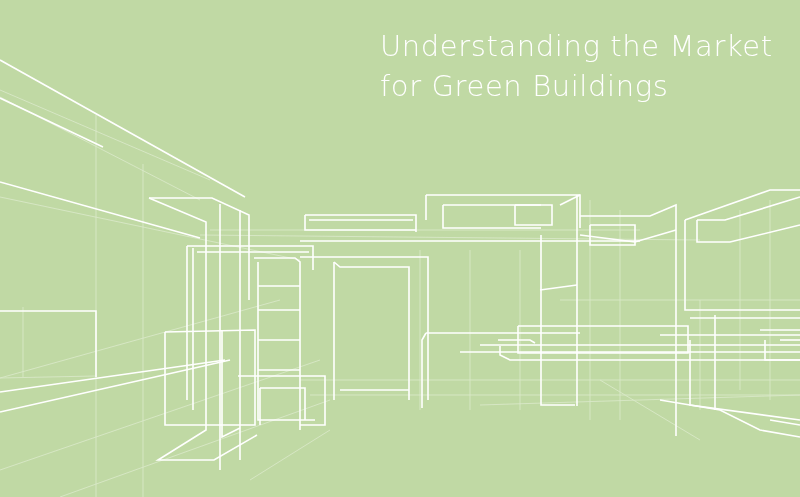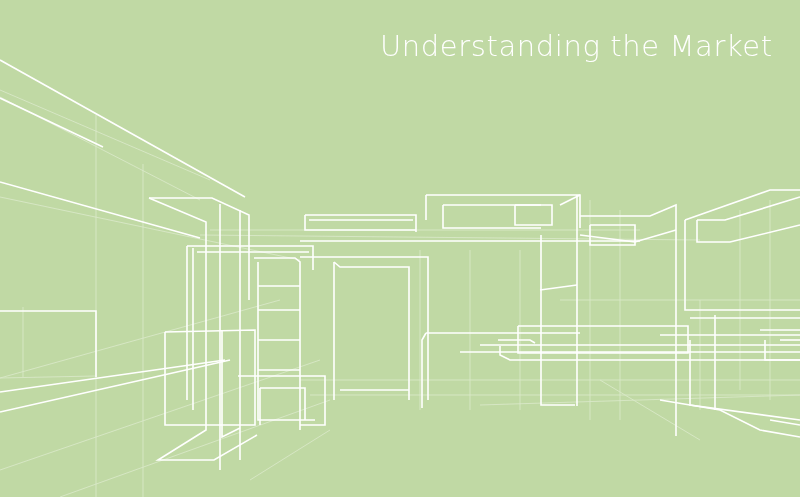--- a/index.html
+++ b/index.html
@@ -129,14 +129,15 @@
       <polyline points="760,330 800,330"></polyline>
       <polyline points="765,340 765,360 800,360"></polyline>
       <polyline points="780,340 800,340"></polyline>
       <polyline points="660,400 720,410 760,430 800,437"></polyline>
       <line x1="770" y1="420" x2="800" y2="425"></line>
     </g>
   </svg>
 
   <h1 class="title">
     <span>Understanding the Market</span>
+    <span>for Green Buildings</span>
   </h1>
 </div>
 
 </body></html>

